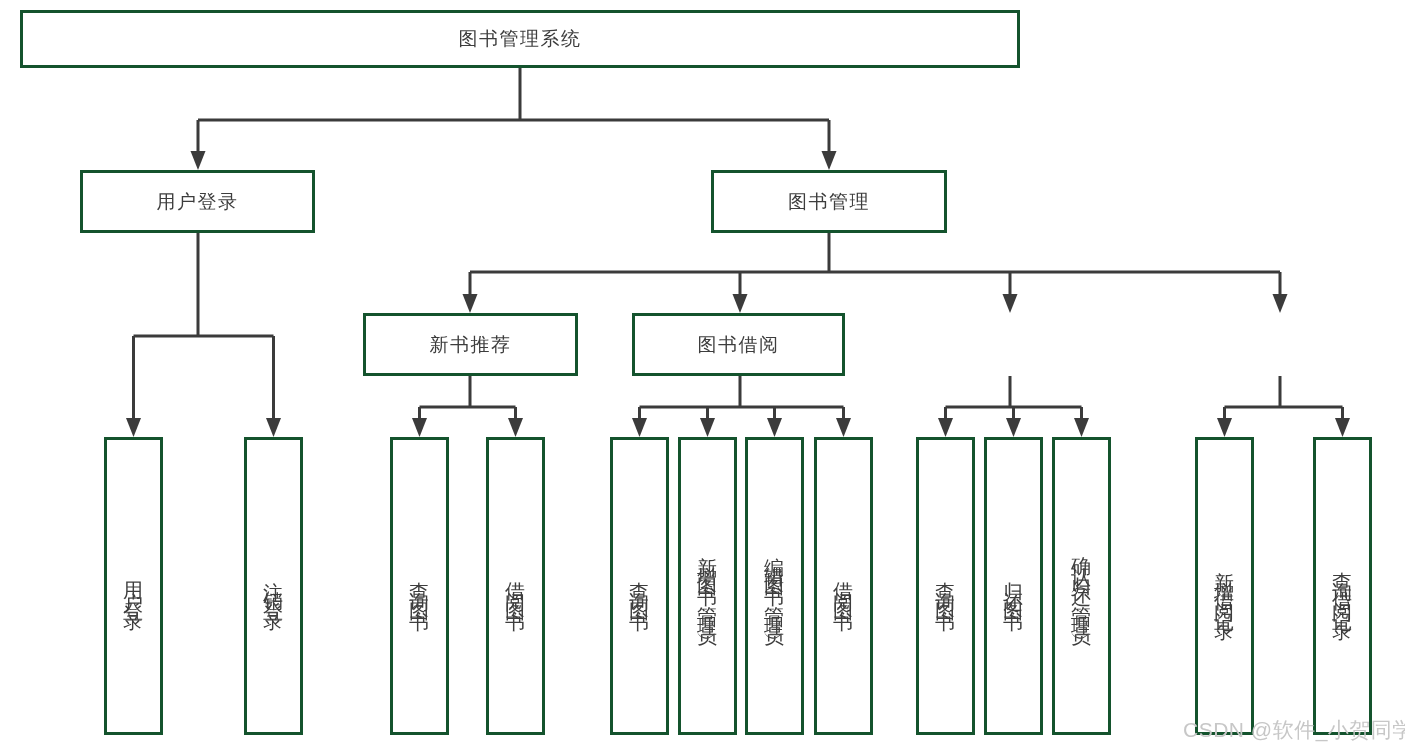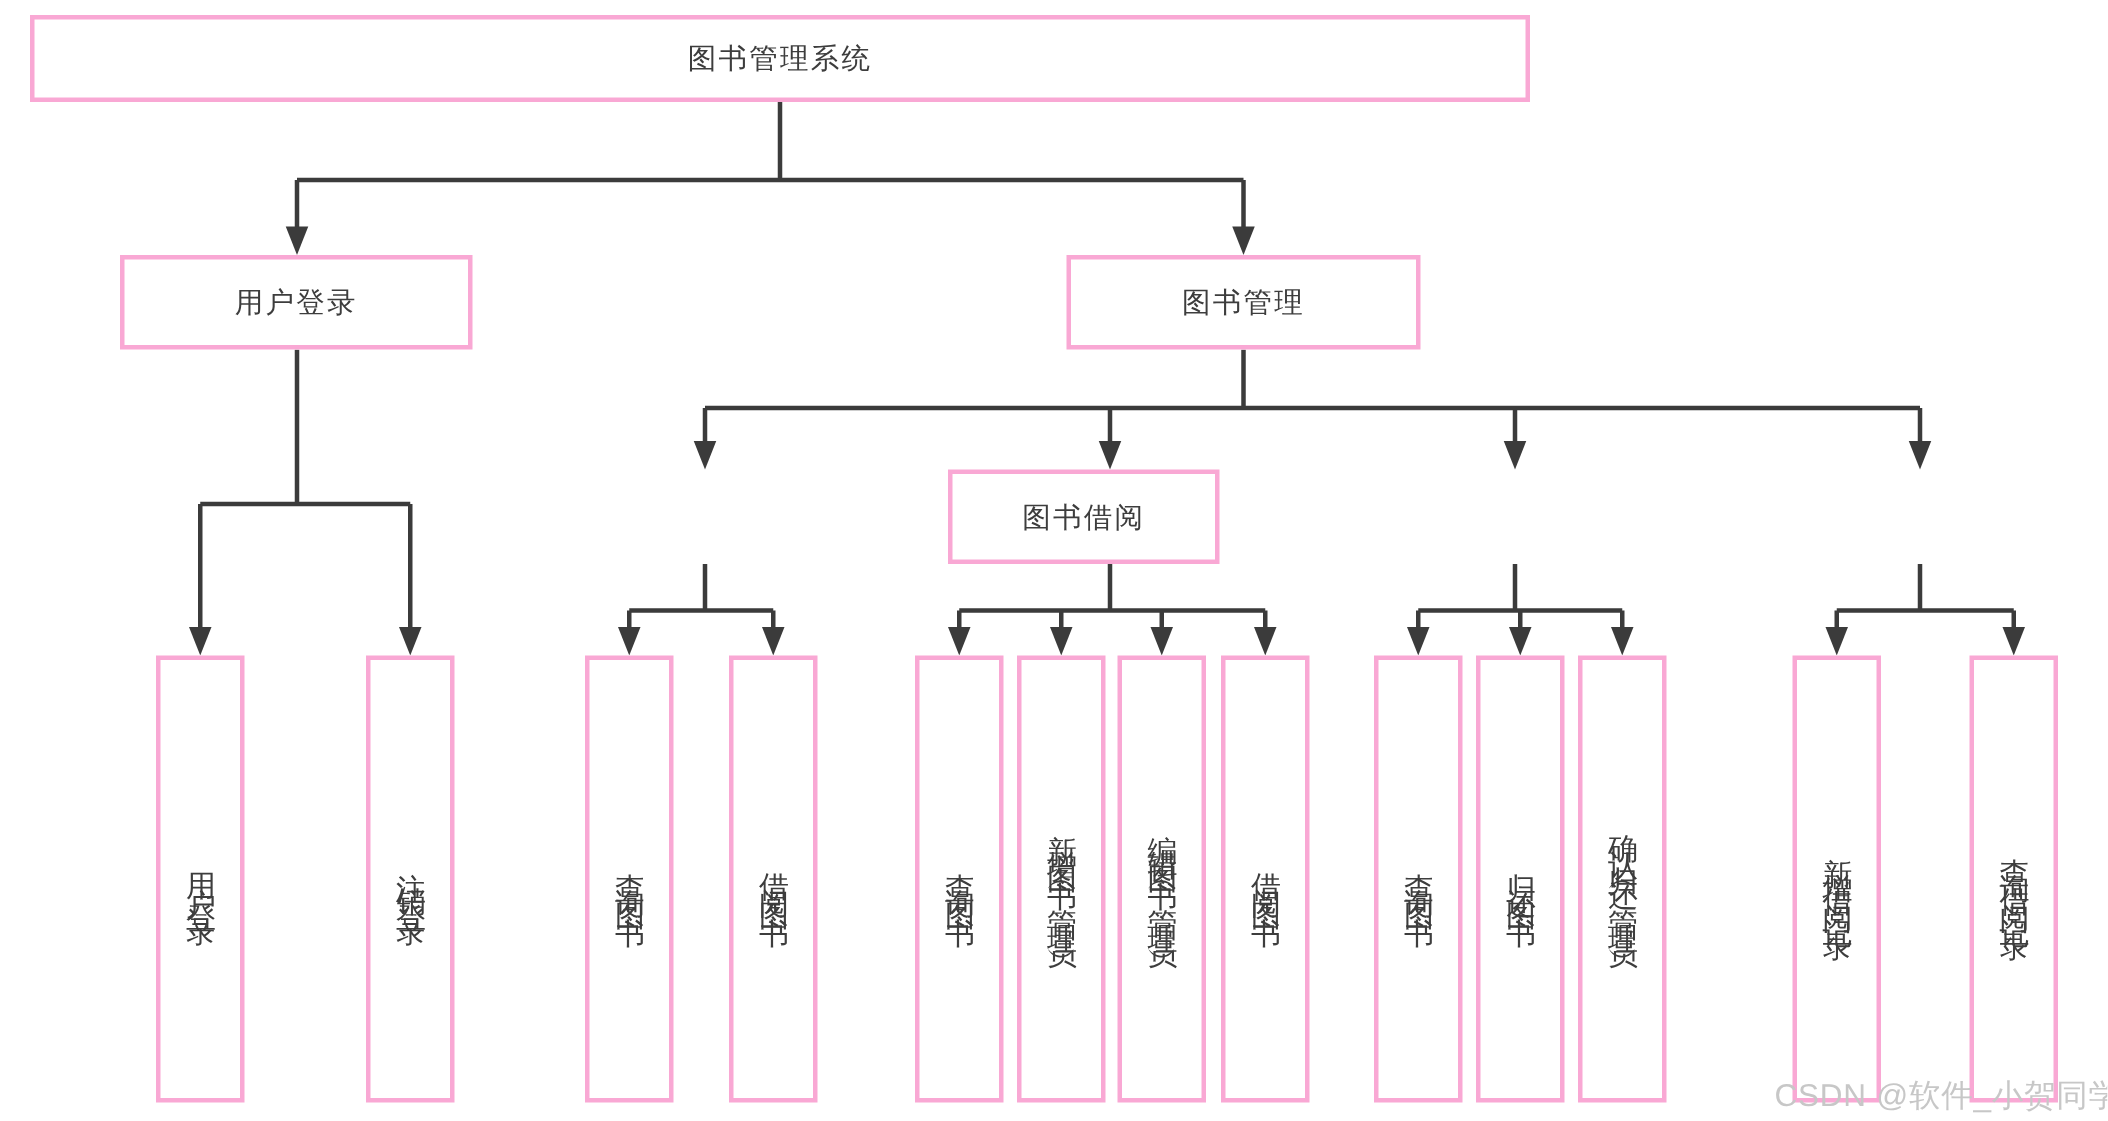--- a/index.html
+++ b/index.html
@@ -14,21 +14,21 @@
   .connectors {
     position: absolute;
     left: 0; top: 0;
     width: 1405px; height: 747px;
     z-index: 1;
   }
   .node {
     position: absolute;
     box-sizing: border-box;
     background: #ffffff;
-    border: 3px solid #f9a8d4;
+    border: 3px solid #14532d;
     display: flex;
     align-items: center;
     justify-content: center;
     z-index: 2;
   }
   .node .lbl {
     color: #3d3d3d;
     font-size: 19px;
     letter-spacing: 1.5px;
     white-space: nowrap;
@@ -107,21 +107,24 @@
     <span class="lbl">图书管理系统</span>
   </div>
 
   <div class="node" style="left:80px;top:170px;width:235px;height:63px">
     <span class="lbl">用户登录</span>
   </div>
   <div class="node" style="left:711px;top:170px;width:236px;height:63px">
     <span class="lbl">图书管理</span>
   </div>
 
-  <div class="node" style="left:632px;top:313px;width:181px;height:63px">
+  <div class="node" style="left:363px;top:313px;width:215px;height:63px">
+    <span class="lbl">新书推荐</span>
+  </div>
+  <div class="node" style="left:632px;top:313px;width:213px;height:63px">
     <span class="lbl">图书借阅</span>
   </div>
 
   <div class="node v" style="left:104px;top:437px;width:59px;height:298px">
     <span class="lbl">用户登录</span>
   </div>
   <div class="node v" style="left:244px;top:437px;width:59px;height:298px">
     <span class="lbl">注销登录</span>
   </div>
 

